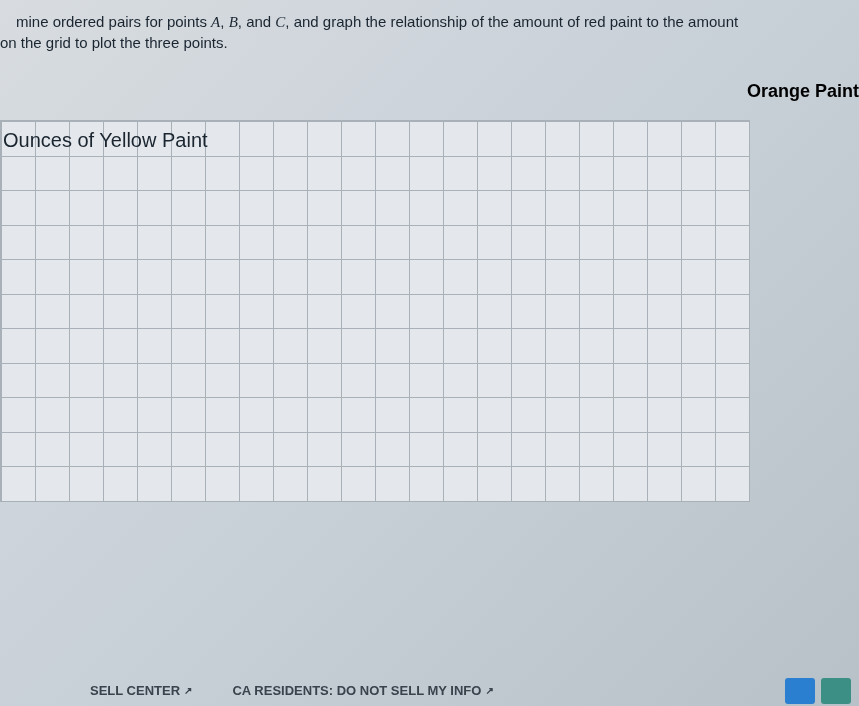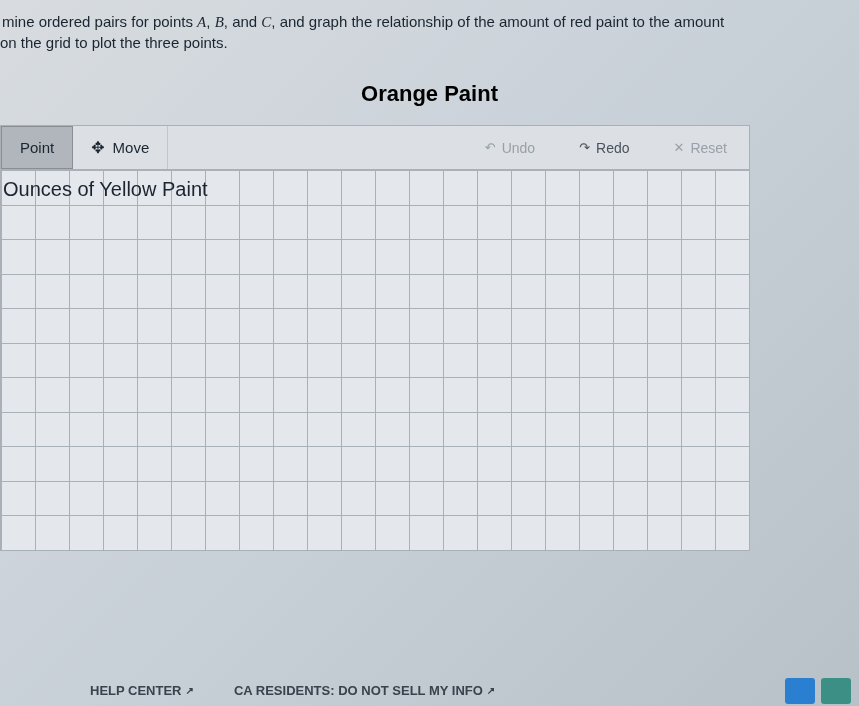--- a/index.html
+++ b/index.html
@@ -10,37 +10,37 @@
     body {
       font-family: Arial, Helvetica, sans-serif;
       background: linear-gradient(135deg, #d8dce0 0%, #c8d0d8 50%, #b8c0c8 100%);
       width: 859px;
       height: 706px;
       overflow: hidden;
       position: relative;
       color: #2a3340;
     }
     .question-text {
-      padding: 10px 0 0 2px;
+      padding: 10px 0 0 16px;
       font-size: 15px;
       line-height: 1.6;
       color: #1a2530;
     }
     .question-text .italic {
       font-style: italic;
       font-family: Georgia, serif;
     }
     .instruction {
       font-size: 15px;
       color: #1a2530;
     }
     .chart-title {
-      text-align: center;
+      text-align: right;
       font-weight: bold;
-      font-size: 22px;
+      font-size: 18px;
       margin: 30px 0 18px 0;
       color: #000;
     }
     .plot-container {
       background: #e0e4e8;
       border: 1px solid #aab0b8;
       width: 750px;
       margin: 0;
     }
     .toolbar {
@@ -164,42 +164,20 @@
 
 <div class="question-text">
   <span>mine ordered pairs for points </span><span class="italic">A</span><span>, </span><span class="italic">B</span><span>,  and </span><span class="italic">C</span><span>, and graph the relationship of the amount of red paint to the amount</span><br>
 </div>
 
 <div class="instruction">on the grid to plot the three points.</div>
 
 <div class="chart-title">Orange Paint</div>
 
 <div class="plot-container">
-  <div class="toolbar">
-    <div class="tool-btn active">
-      <span>Point</span>
-    </div>
-    <div class="tool-btn">
-      <span class="icon move-icon">✥</span>
-      <span>Move</span>
-    </div>
-    <div class="toolbar-spacer"></div>
-    <div class="action-btn disabled">
-      <span class="icon">↶</span>
-      <span>Undo</span>
-    </div>
-    <div class="action-btn">
-      <span class="icon">↷</span>
-      <span>Redo</span>
-    </div>
-    <div class="action-btn disabled">
-      <span class="icon">✕</span>
-      <span>Reset</span>
-    </div>
-  </div>
   <div class="plot-area">
     <div class="y-axis-label">Ounces of Yellow Paint</div>
     <div class="grid" id="grid">
         <div class="grid-line-v" style="left: 0%;"></div>
         <div class="grid-line-v" style="left: 4.54545%;"></div>
         <div class="grid-line-v" style="left: 9.09091%;"></div>
         <div class="grid-line-v" style="left: 13.6364%;"></div>
         <div class="grid-line-v" style="left: 18.1818%;"></div>
         <div class="grid-line-v" style="left: 22.7273%;"></div>
         <div class="grid-line-v" style="left: 27.2727%;"></div>
@@ -230,21 +208,21 @@
         <div class="grid-line-h" style="top: 72.7273%;"></div>
         <div class="grid-line-h" style="top: 81.8182%;"></div>
         <div class="grid-line-h" style="top: 90.9091%;"></div>
         <div class="grid-line-h" style="top: 100%;"></div>
       </div>
   </div>
 </div>
 
 <div class="footer">
   <div class="footer-link">
-    <span>HELP CENTER</span>
+    <span>SELL CENTER</span>
     <span class="ext-icon">↗</span>
   </div>
   <div class="footer-link">
     <span>CA RESIDENTS: DO NOT SELL MY INFO</span>
     <span class="ext-icon">↗</span>
   </div>
 </div>
 
 <div class="taskbar-icons">
   <div class="task-icon blue"></div>

